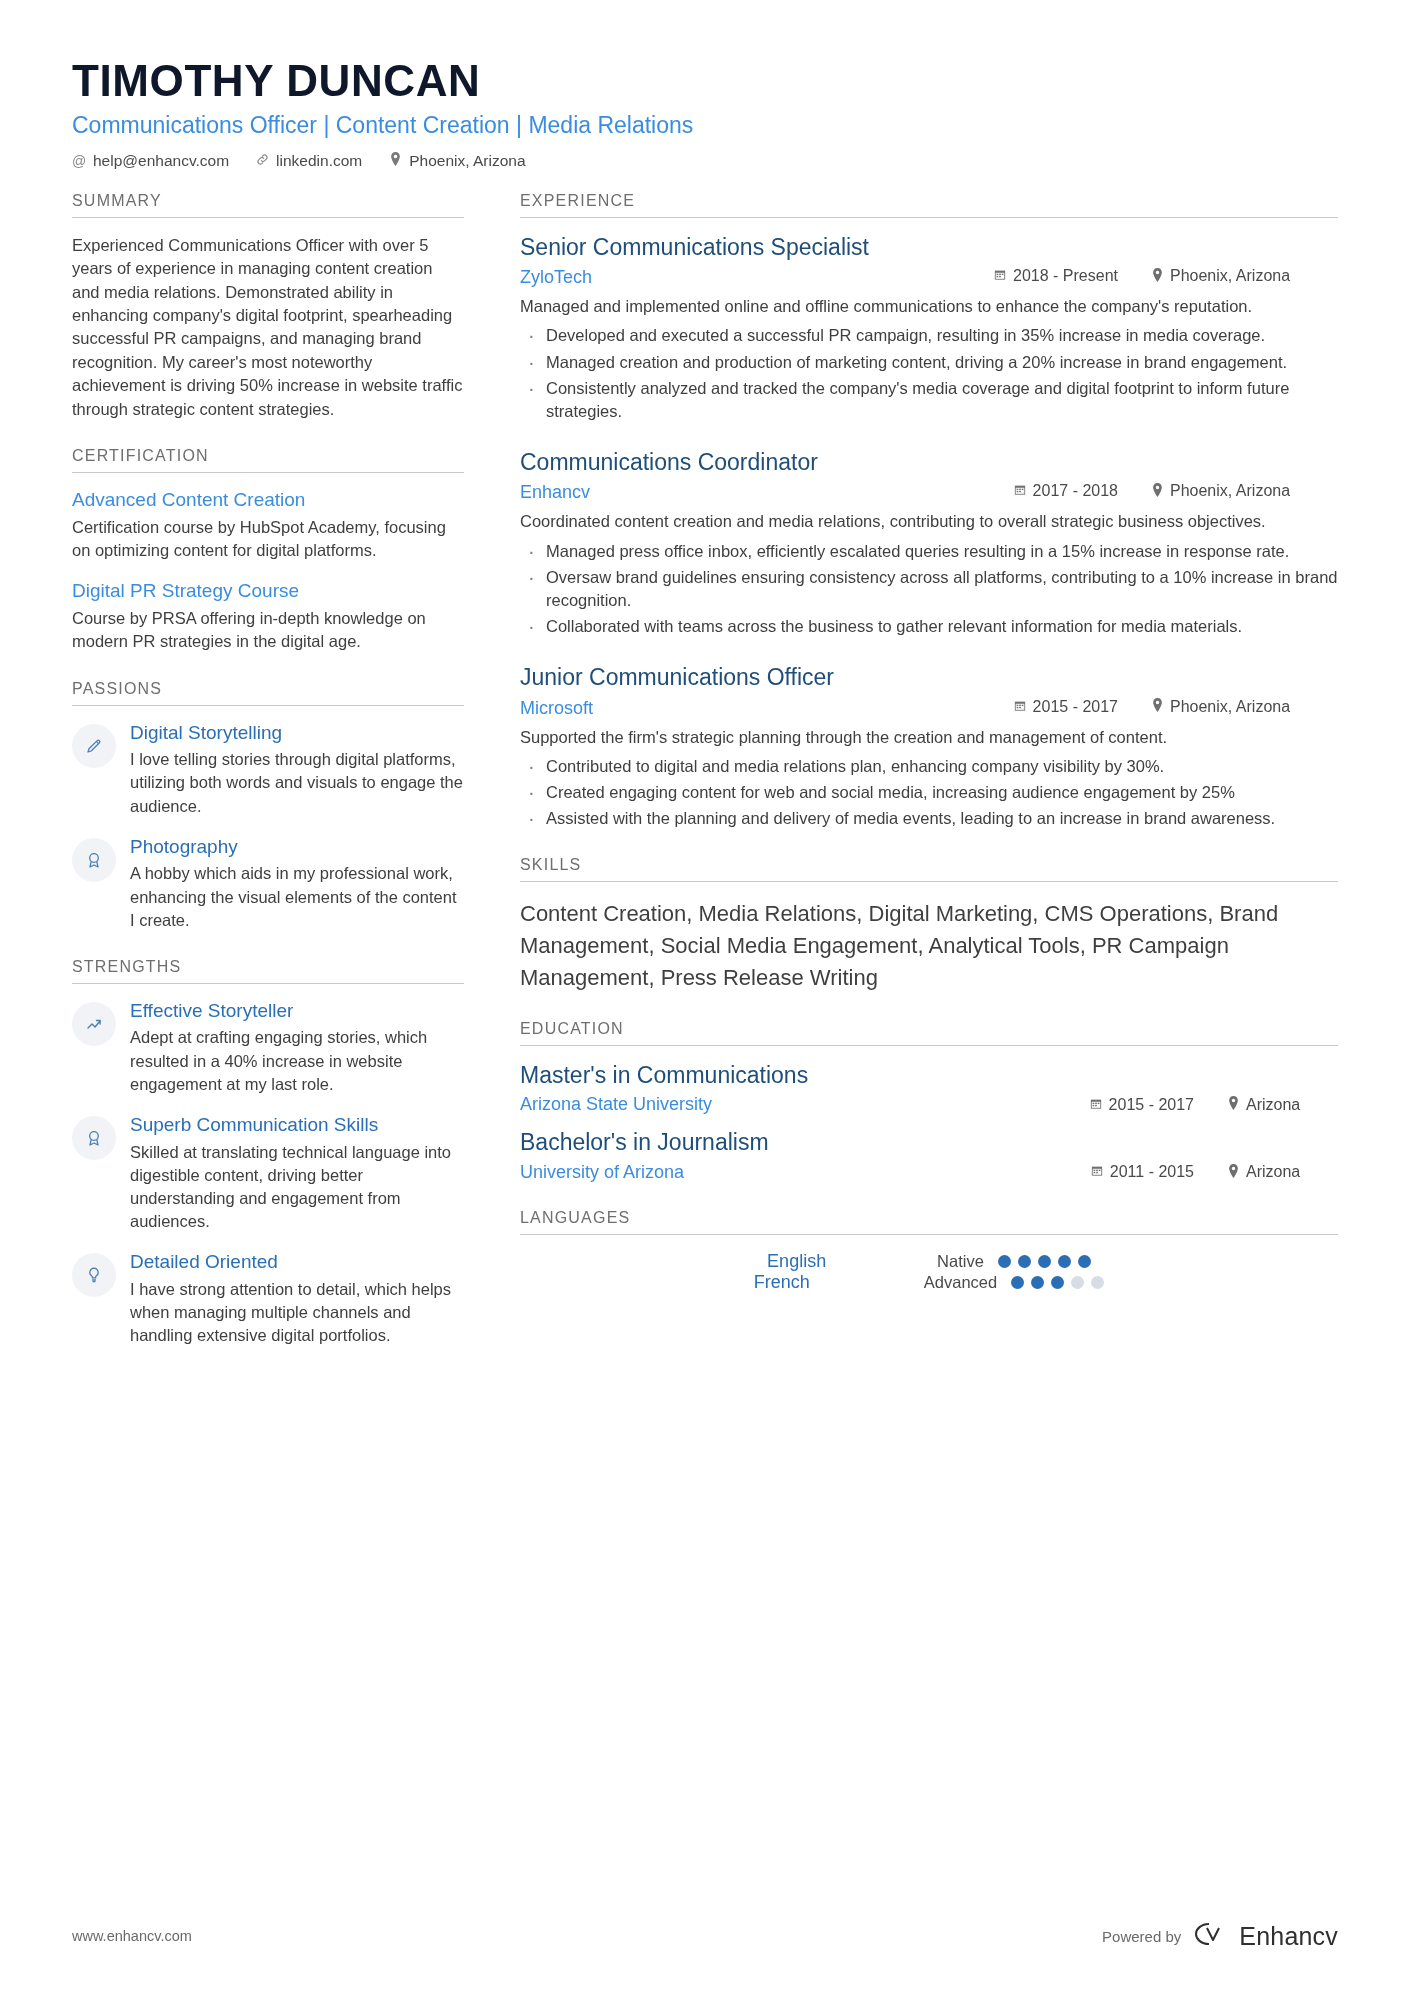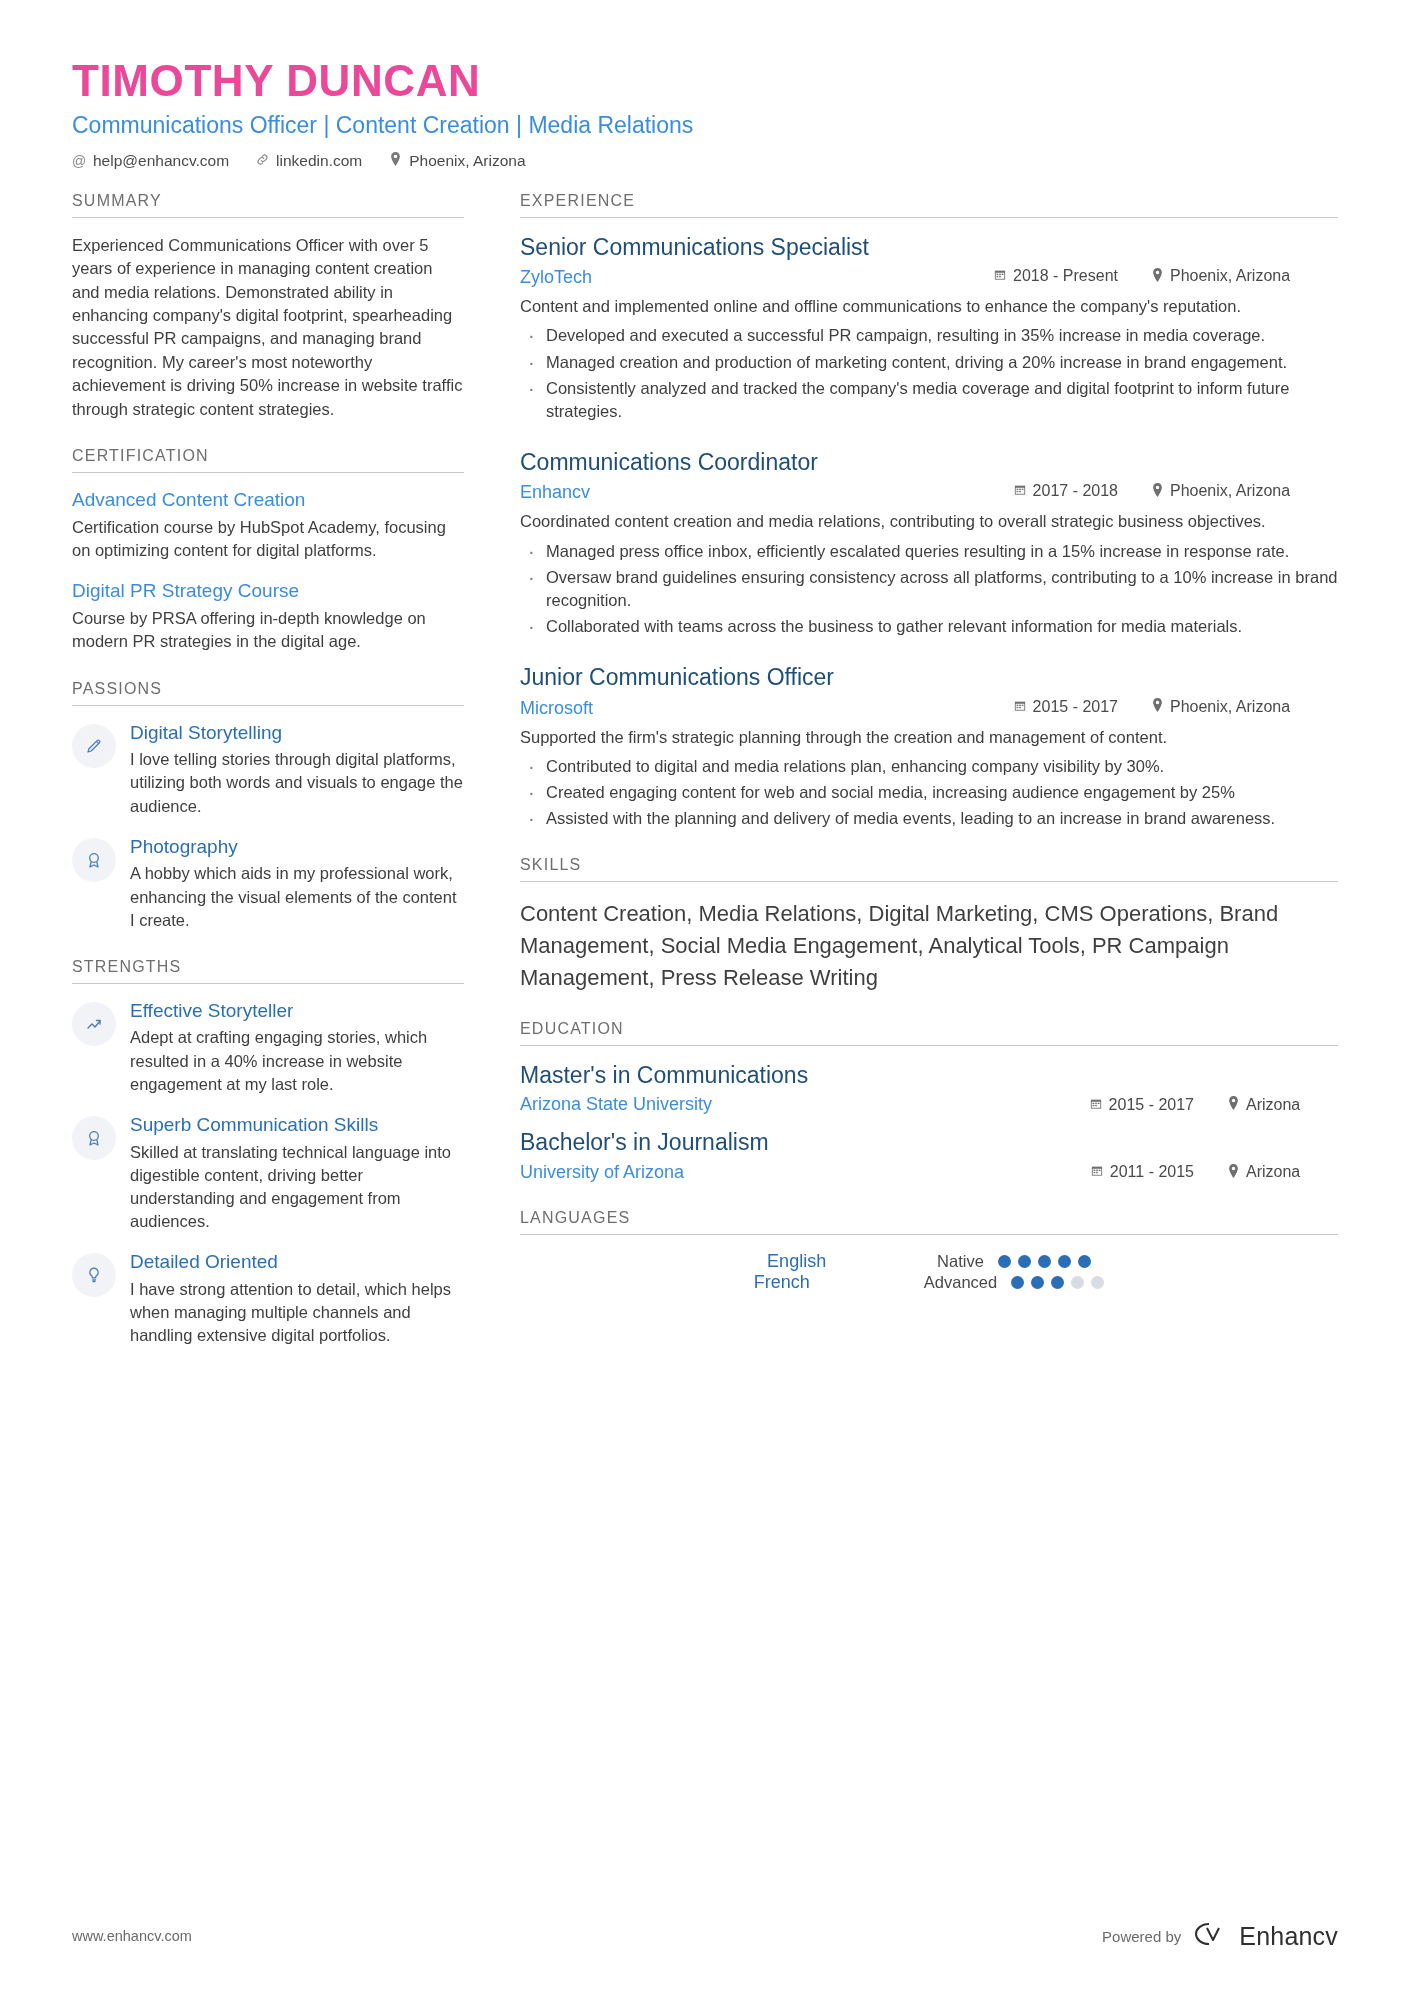--- a/index.html
+++ b/index.html
@@ -19,21 +19,21 @@
     width: 1410px;
     height: 1995px;
     box-sizing: border-box;
     padding: 58px 72px 0 72px;
     position: relative;
   }
   
   .name {
     font-size: 44px;
     letter-spacing: 0.6px;
-    color: #ec4899;
+    color: #0f172a;
     font-weight: 700;
     line-height: 1.05;
     margin: 0 0 8px 0;
   }
   .headline {
     font-size: 23px;
     color: #3a8dde;
     font-weight: 400;
     margin: 0 0 12px 0;
     line-height: 1.2;
@@ -436,21 +436,21 @@
             </span>
             <span class="meta-chip loc">
               <span class="ic">
                 <svg width="11" height="14" viewBox="0 0 12 16">
                     <path d="M6 0C3 0 1 2.2 1 5c0 3.6 5 11 5 11s5-7.4 5-11c0-2.8-2-5-5-5zm0 7a2 2 0 1 1 0-4 2 2 0 0 1 0 4z" fill="#6f6f6f"></path>
                   </svg>
               </span>
               <span>Phoenix, Arizona</span>
             </span>
           </div>
-          <p class="job-summary">Content and implemented online and offline communications to enhance the company's reputation.</p>
+          <p class="job-summary">Managed and implemented online and offline communications to enhance the company's reputation.</p>
           <ul class="bullets">
             <li>Developed and executed a successful PR campaign, resulting in 35% increase in media coverage.</li>
             <li>Managed creation and production of marketing content, driving a 20% increase in brand engagement.</li>
             <li>Consistently analyzed and tracked the company's media coverage and digital footprint to inform future strategies.</li>
           </ul>
         </div>
 
         <div class="job">
           <div class="job-title">Communications Coordinator</div>
           <div class="job-meta">

